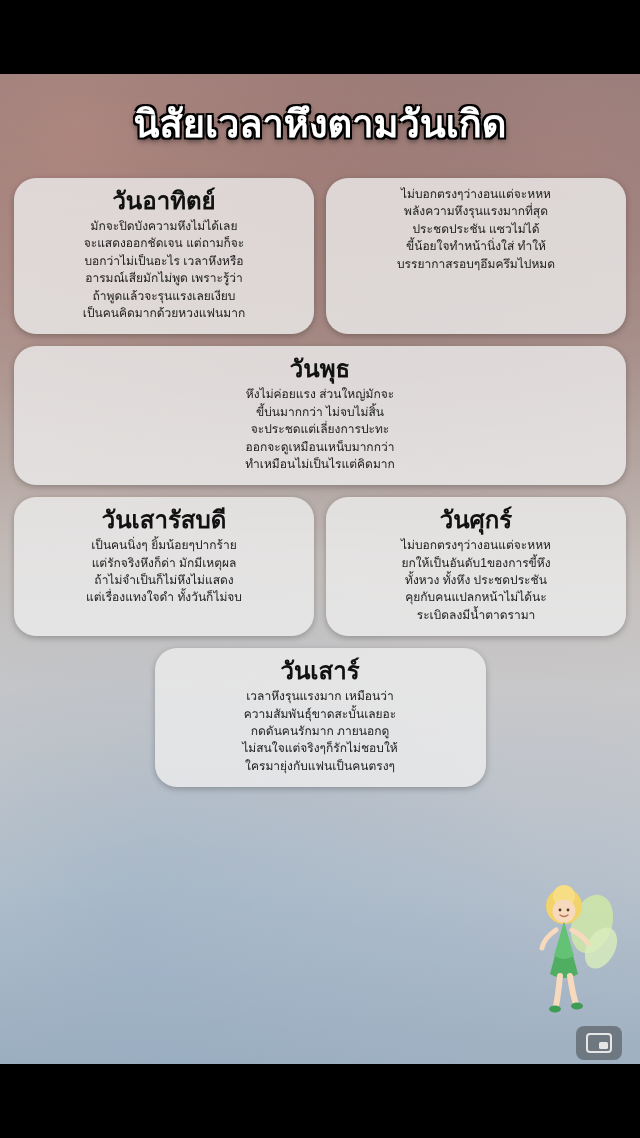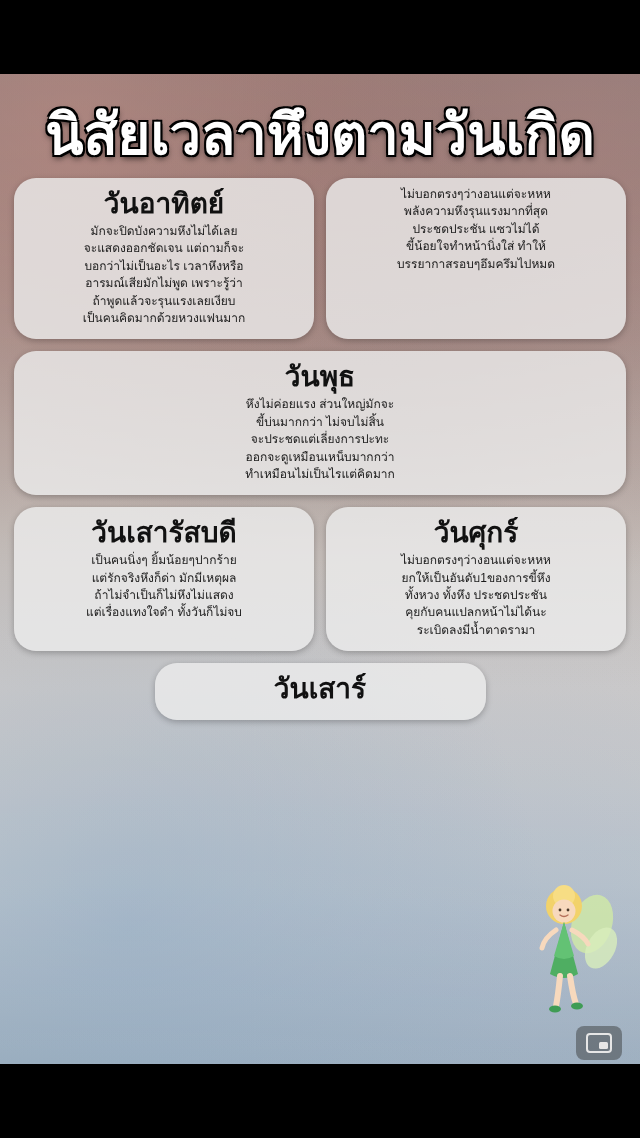--- a/index.html
+++ b/index.html
@@ -52,21 +52,21 @@
     inset: 0;
     background: linear-gradient(180deg, rgba(255,255,255,0.12), rgba(255,255,255,0.02) 40%, rgba(255,255,255,0.10) 100%);
   }
 
   .title {
     position: absolute;
     left: 0;
     top: 104px;
     width: 640px;
     text-align: center;
-    font-size: 56px;
+    font-size: 38px;
     font-weight: bold;
     color: #ffffff;
     letter-spacing: 0px;
     text-shadow:
       -2px -2px 0 #000, 2px -2px 0 #000, -2px 2px 0 #000, 2px 2px 0 #000,
       0 3px 6px rgba(0,0,0,0.75);
     line-height: 1.1;
   }
 
   .grid {
@@ -88,21 +88,21 @@
     box-shadow: 0 2px 6px rgba(0,0,0,0.25);
     text-align: center;
     box-sizing: border-box;
   }
   .card.full {
     width: 331px;
     margin: 0 auto;
     flex: none;
   }
   .card-title {
-    font-size: 28px;
+    font-size: 24px;
     font-weight: bold;
     color: #111;
     line-height: 1.25;
     margin-bottom: 2px;
   }
   .card-body {
     font-size: 12px;
     color: #1a1a1a;
     line-height: 1.45;
     white-space: pre-line;
@@ -196,20 +196,25 @@
 ยกให้เป็นอันดับ1ของการขี้หึง
 ทั้งหวง ทั้งหึง ประชดประชัน
 คุยกับคนแปลกหน้าไม่ได้นะ
 ระเบิดลงมีน้ำตาดรามา</div>
       </div>
     </div>
 
     <div class="row">
       <div class="card full">
         <div class="card-title">วันเสาร์</div>
+        <div class="card-body">เวลาหึงรุนแรงมาก เหมือนว่า
+ความสัมพันธุ์ขาดสะบั้นเลยอะ
+กดดันคนรักมาก ภายนอกดู
+ไม่สนใจแต่จริงๆก็รักไม่ชอบให้
+ใครมายุ่งกับแฟนเป็นคนตรงๆ</div>
       </div>
     </div>
 
   </div>
 
   <svg class="fairy" viewBox="0 0 120 150" aria-hidden="true">
 
     <ellipse cx="86" cy="46" rx="20" ry="30" fill="#cfe8a8" opacity="0.85" transform="rotate(18 86 46)"></ellipse>
     <ellipse cx="95" cy="70" rx="14" ry="22" fill="#d8eebb" opacity="0.8" transform="rotate(28 95 70)"></ellipse>
 

